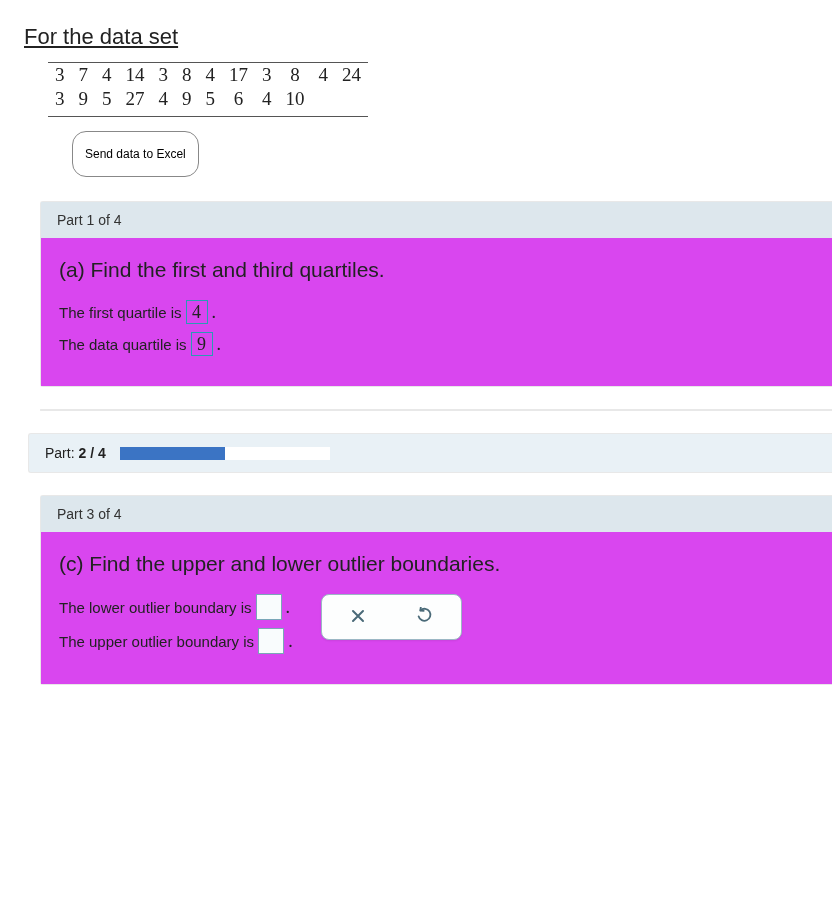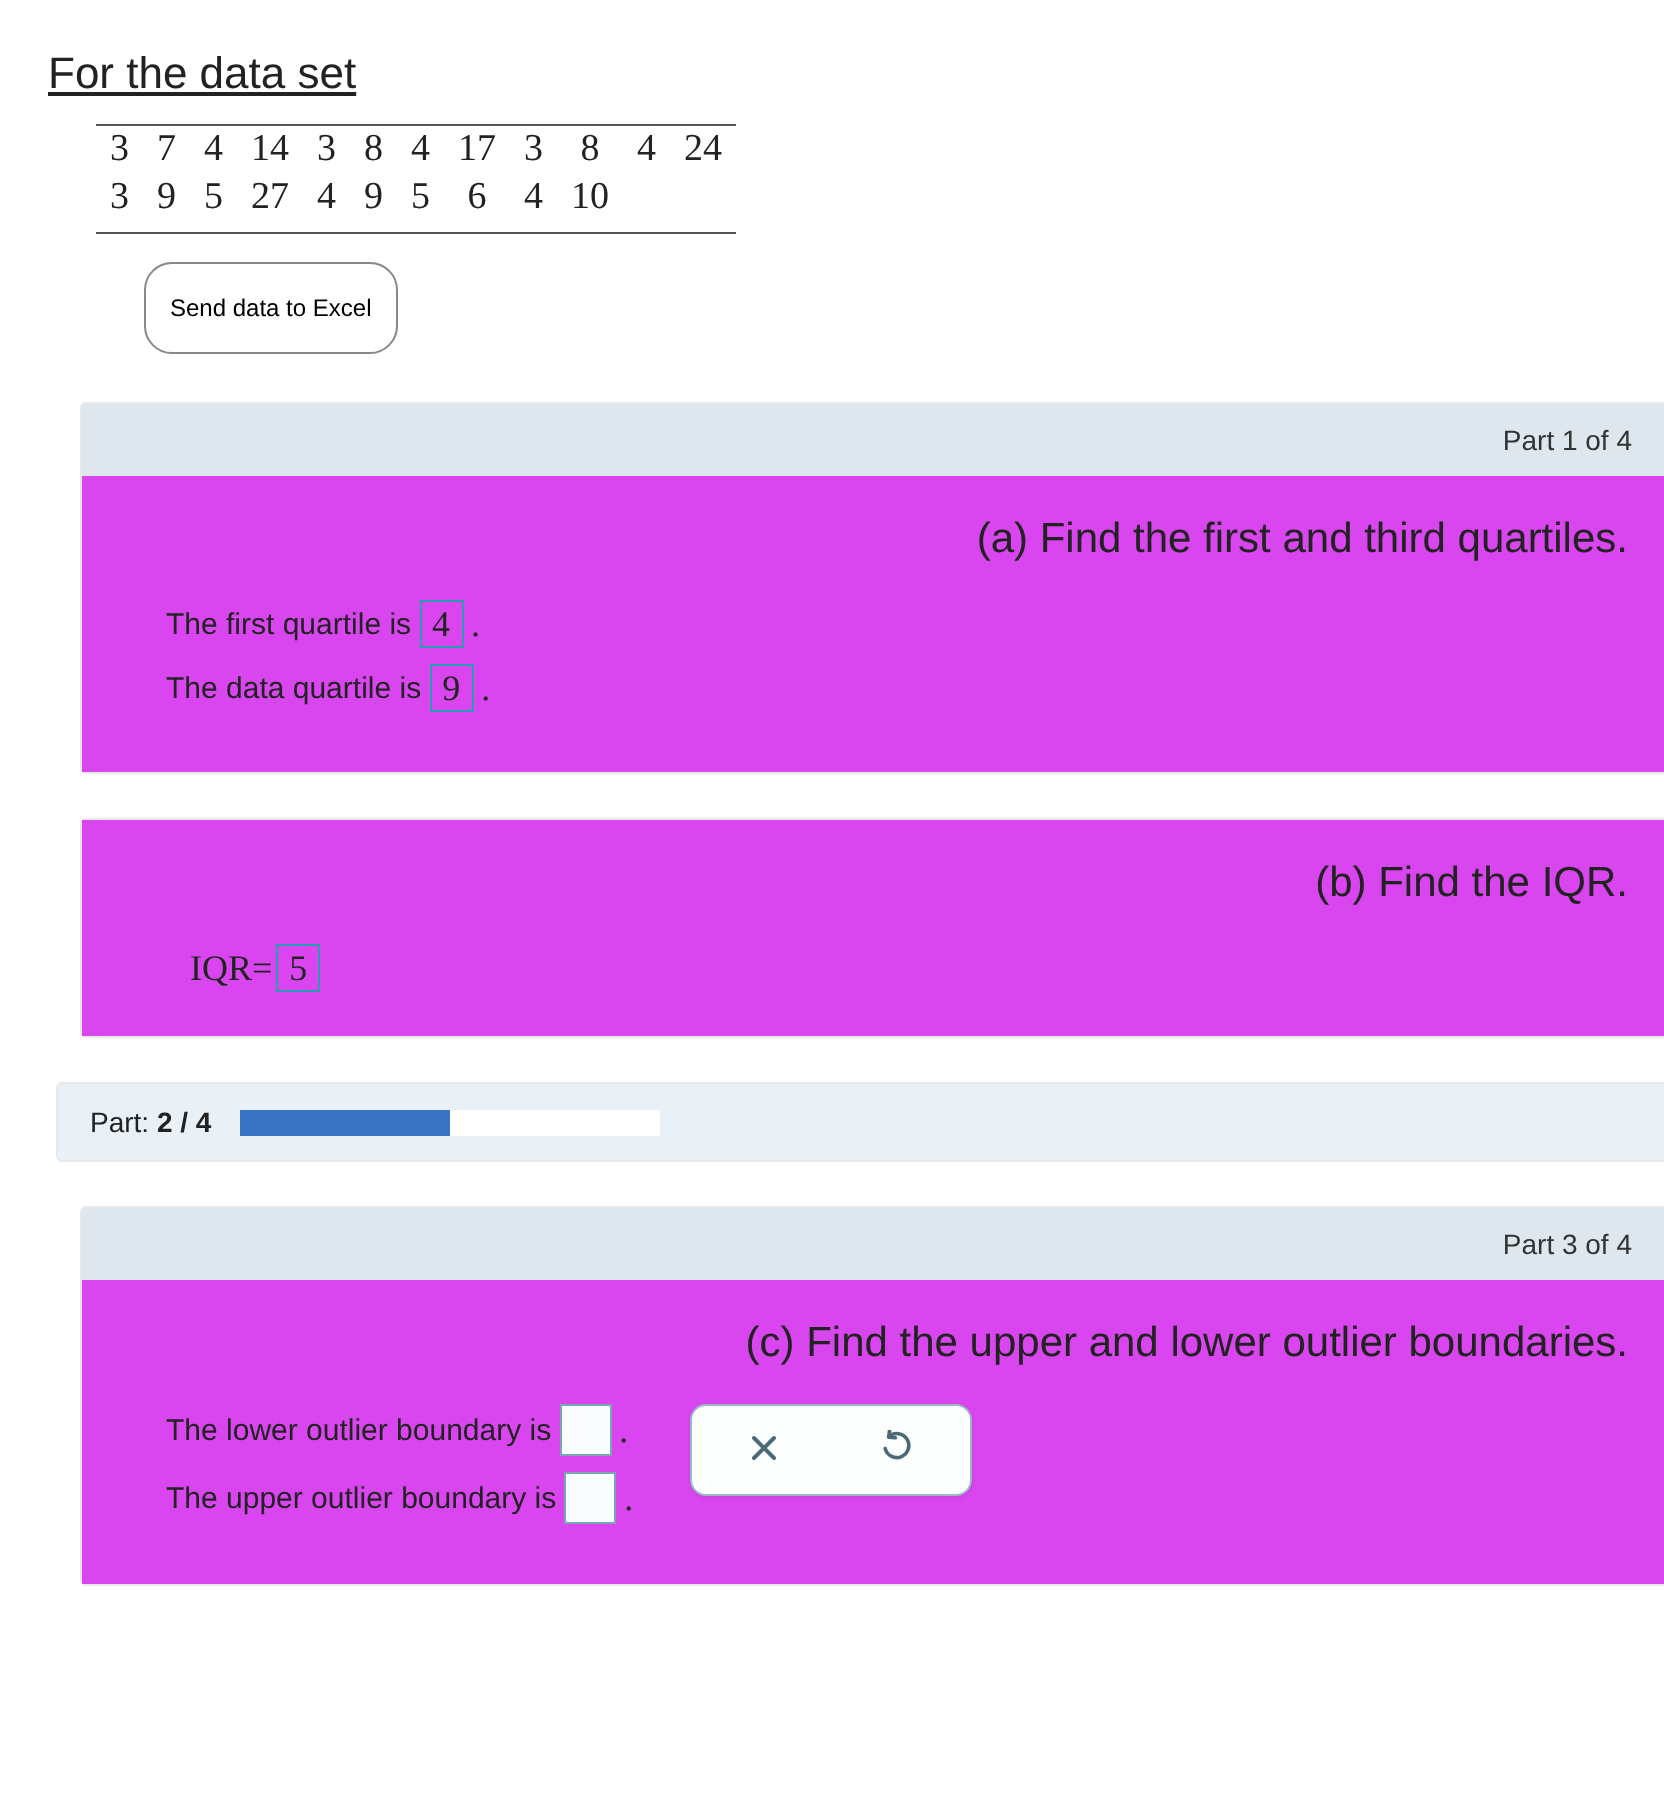--- a/index.html
+++ b/index.html
@@ -52,21 +52,20 @@
   }
   .panel {
     border: 1px solid #e8e8e8;
     border-radius: 3px;
     margin-left: 16px;
     margin-bottom: 22px;
     overflow: visible;
     border-right: none;
     border-top-right-radius: 0;
     border-bottom-right-radius: 0;
-    text-align: right;
   }
   .panel-header {
     background: #dde7ed;
     color: #333;
     font-size: 14px;
     padding: 10px 16px;
   }
   .panel-body {
     padding: 20px 18px 22px 18px;
     background: #d946ef;
@@ -75,21 +74,20 @@
     font-size: 21px;
     margin-bottom: 18px;
   }
   .answer-line {
     font-size: 15px;
     margin-bottom: 8px;
     display: flex;
     align-items: center;
     flex-wrap: wrap;
     gap: 4px;
-    margin-left: 24px;
   }
   .answer-line .serif {
     font-family: "Times New Roman", Times, serif;
     font-size: 18px;
   }
   .val-box {
     display: inline-flex;
     align-items: center;
     justify-content: center;
     border: 1px solid #2a9bb5;
@@ -219,27 +217,20 @@
     </div>
     <div class="answer-line">
       <span>The data quartile is</span>
       <span class="val-box">9</span>
       <span class="serif">.</span>
     </div>
   </div>
 </div>
 
 <div class="panel">
-  <div class="panel-body">
-    <div class="question">(b) Find the IQR.</div>
-    <div class="iqr-line">
-      <span>IQR=</span>
-      <span class="val-box">5</span>
-    </div>
-  </div>
 </div>
 
 <div class="progress-panel">
   <span>
     <span>Part: </span><b>2 / 4</b>
   </span>
   <div class="progress-track">
     <div class="progress-fill" id="progress-fill" style="width: 50%;"></div>
   </div>
 </div>

